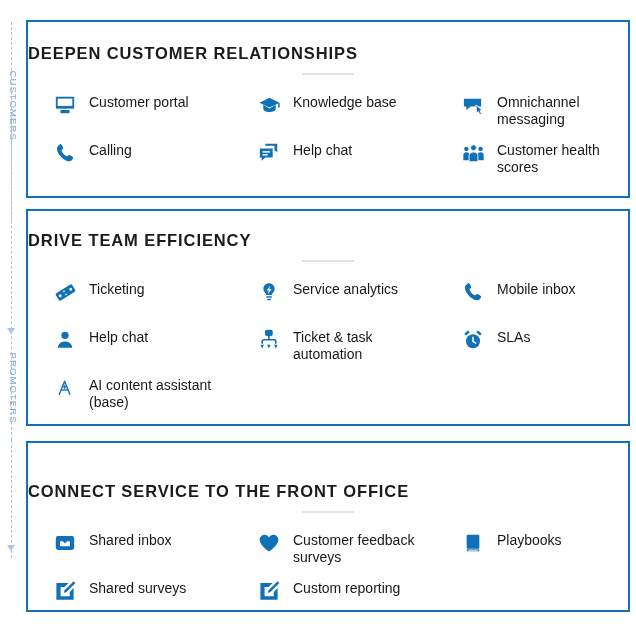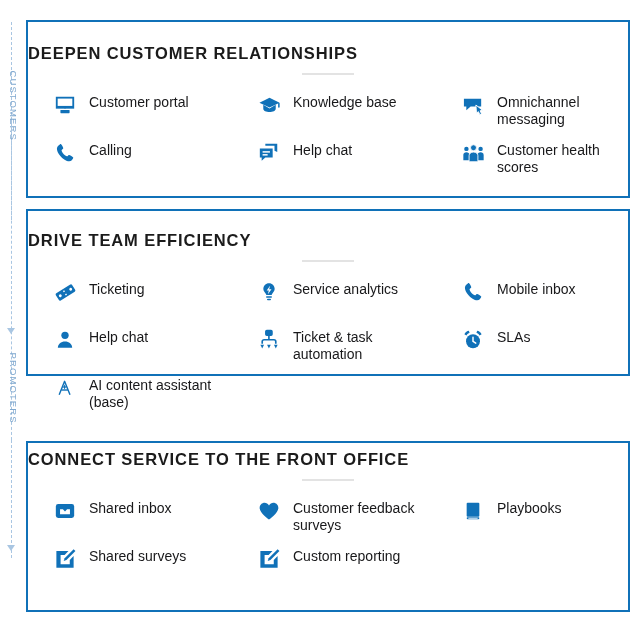--- a/index.html
+++ b/index.html
@@ -62,34 +62,34 @@
   
   .panel {
     position: absolute;
     left: 26px;
     width: 604px;
     box-sizing: border-box;
     border: 2px solid #1071b8;
     background: #ffffff;
   }
   #panel-0 { top: 20px;  height: 178px; }
-  #panel-1 { top: 209px; height: 167px; }
+  #panel-1 { top: 209px; height: 217px; }
   #panel-2 { top: 441px; height: 171px; }
 
   .panel-title {
     text-align: left;
     font-size: 16.5px;
     font-weight: 700;
     letter-spacing: 0.9px;
     color: #1b1b1b;
     margin: 0;
     padding-top: 22px;
   }
   #panel-1 .panel-title { padding-top: 20px; }
-  #panel-2 .panel-title { padding-top: 7px; }
+  #panel-2 .panel-title { padding-top: 39px; }
 
   .title-rule {
     width: 52px;
     height: 2px;
     background: #e3e3e3;
     margin: 10px auto 0 auto;
   }
 
   
   .grid {

